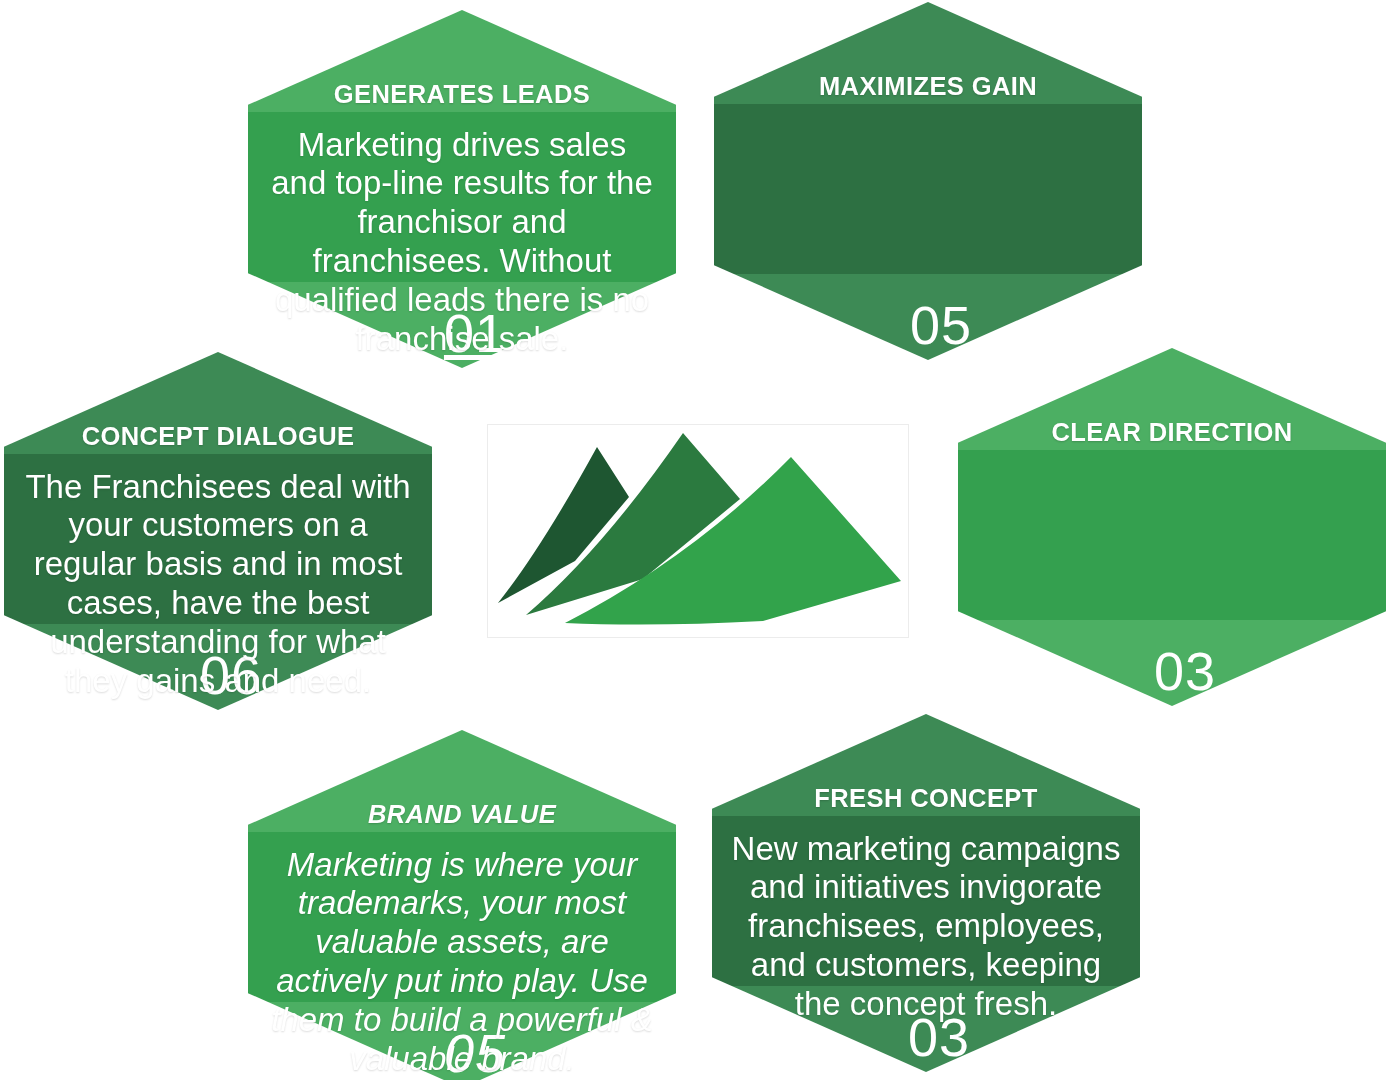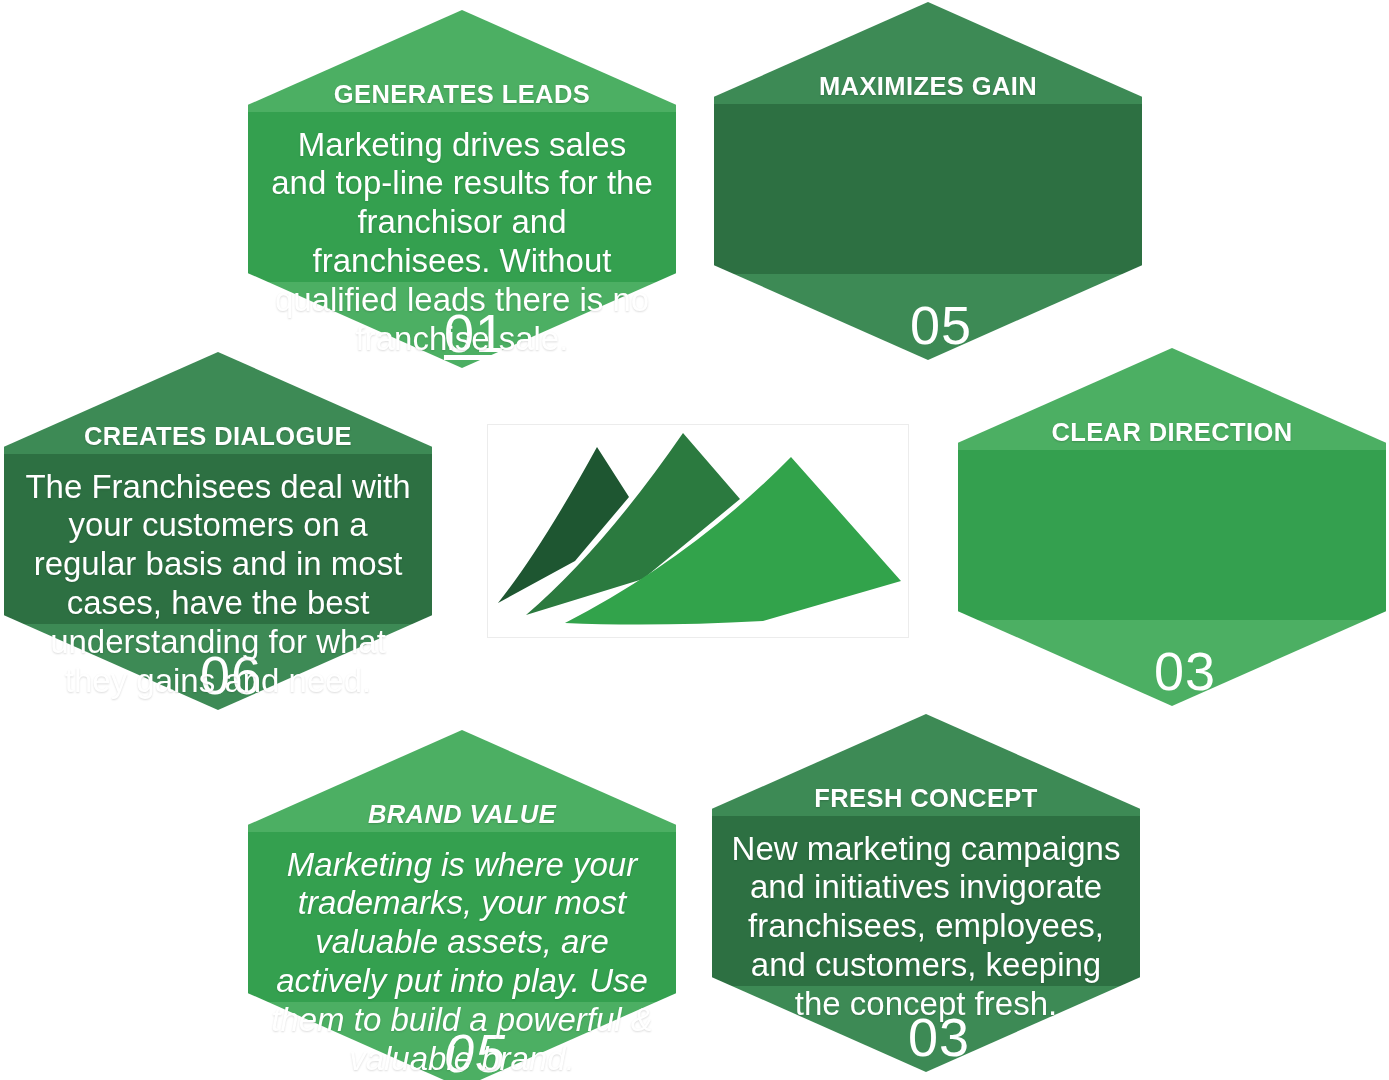--- a/index.html
+++ b/index.html
@@ -192,21 +192,21 @@
     </div>
     <div class="hex-number">05</div>
   </div>
 
   <div class="hex n06" style="--outer:#3d8a55; --inner:#2d7042;">
     <div class="hex-shape">
       <div class="hex-outer"></div>
       <div class="hex-band"></div>
     </div>
     <div class="hex-content">
-      <div class="hex-title">CREATES DIALOGUE</div>
+      <div class="hex-title">CONCEPT DIALOGUE</div>
       <div class="hex-body">The Franchisees deal with your customers on a regular basis and in most cases, have the best understanding for what they gains and need.</div>
     </div>
     <div class="hex-number">06</div>
   </div>
 
   <div id="logo-panel">
     <svg width="410" height="200" viewBox="0 0 410 200" aria-hidden="true">
 
       <path d="M104 16 L136 66 L82 130 L5 172 Q48 118 104 16 Z" fill="#1e5631"></path>
 

